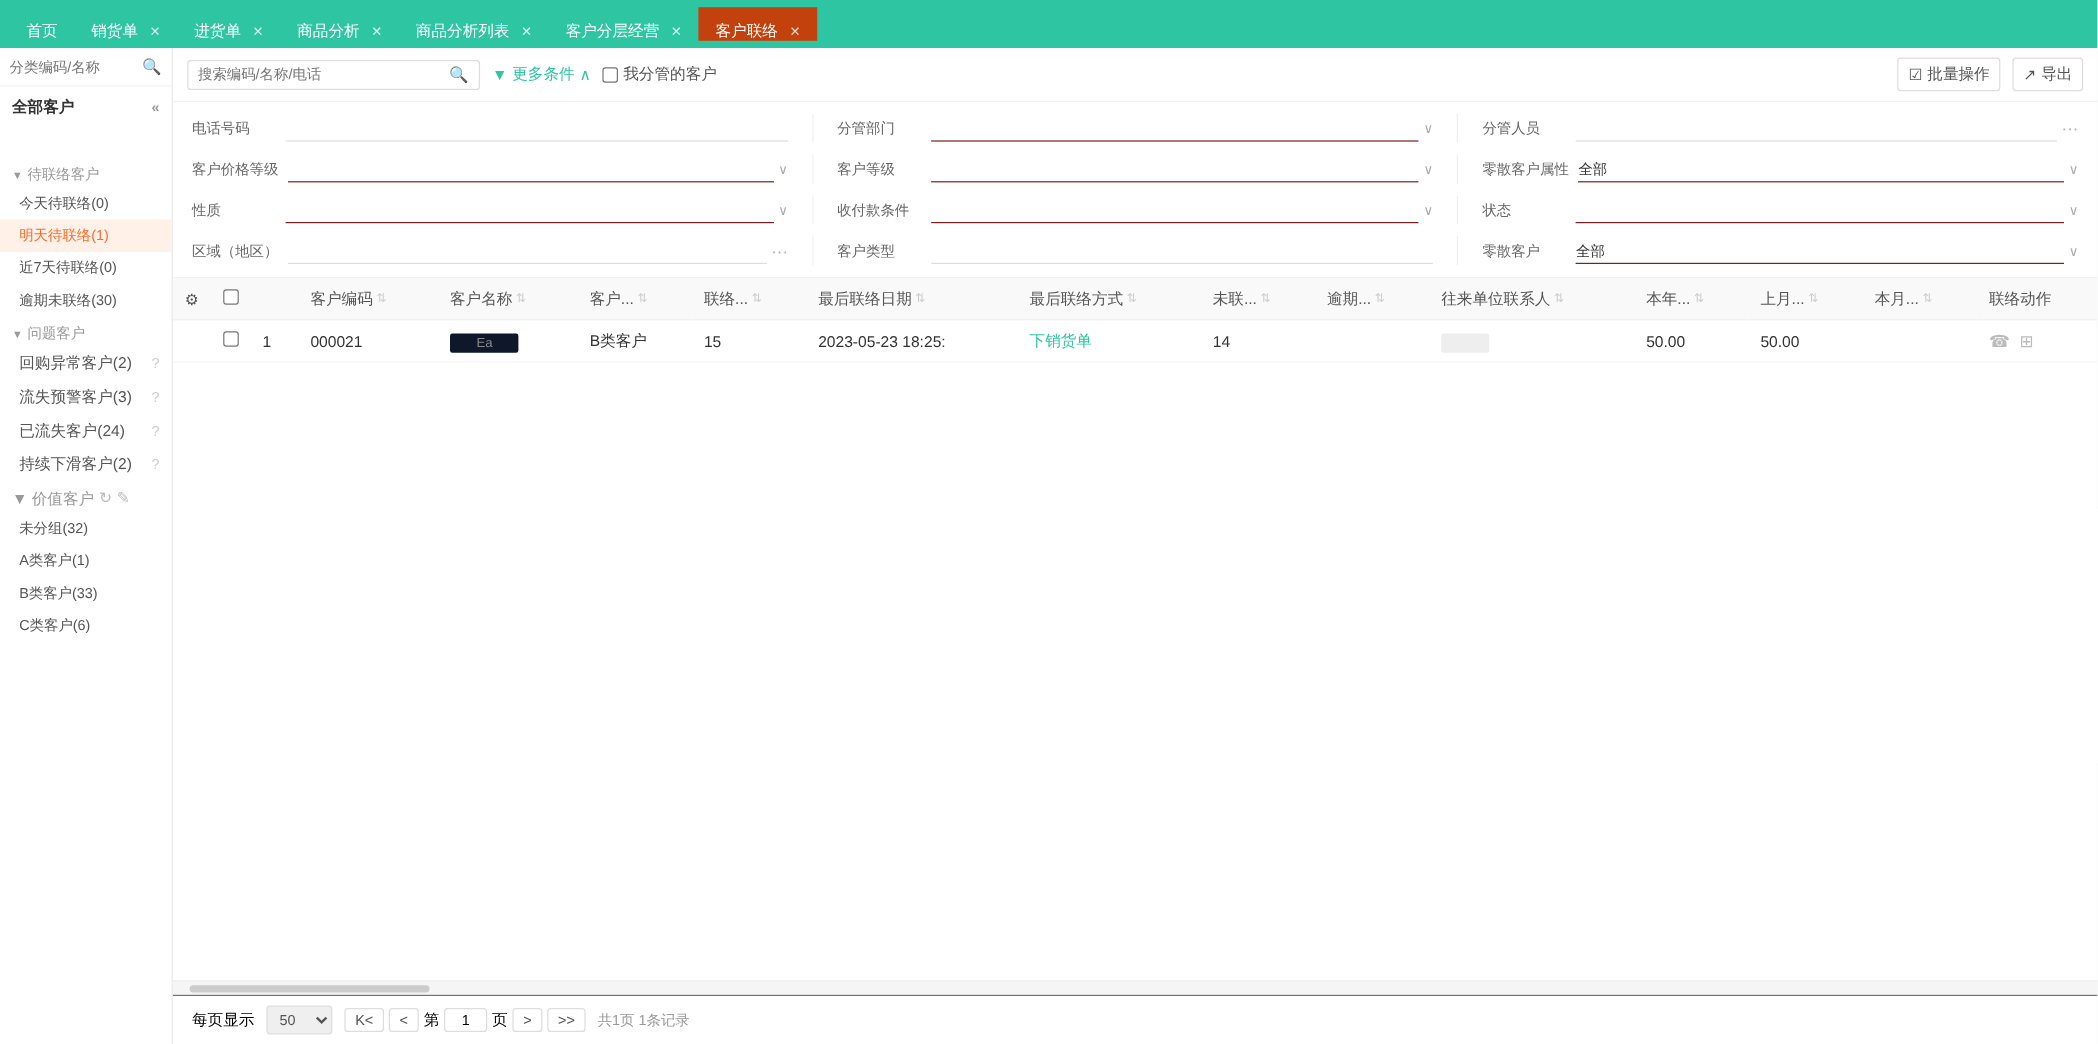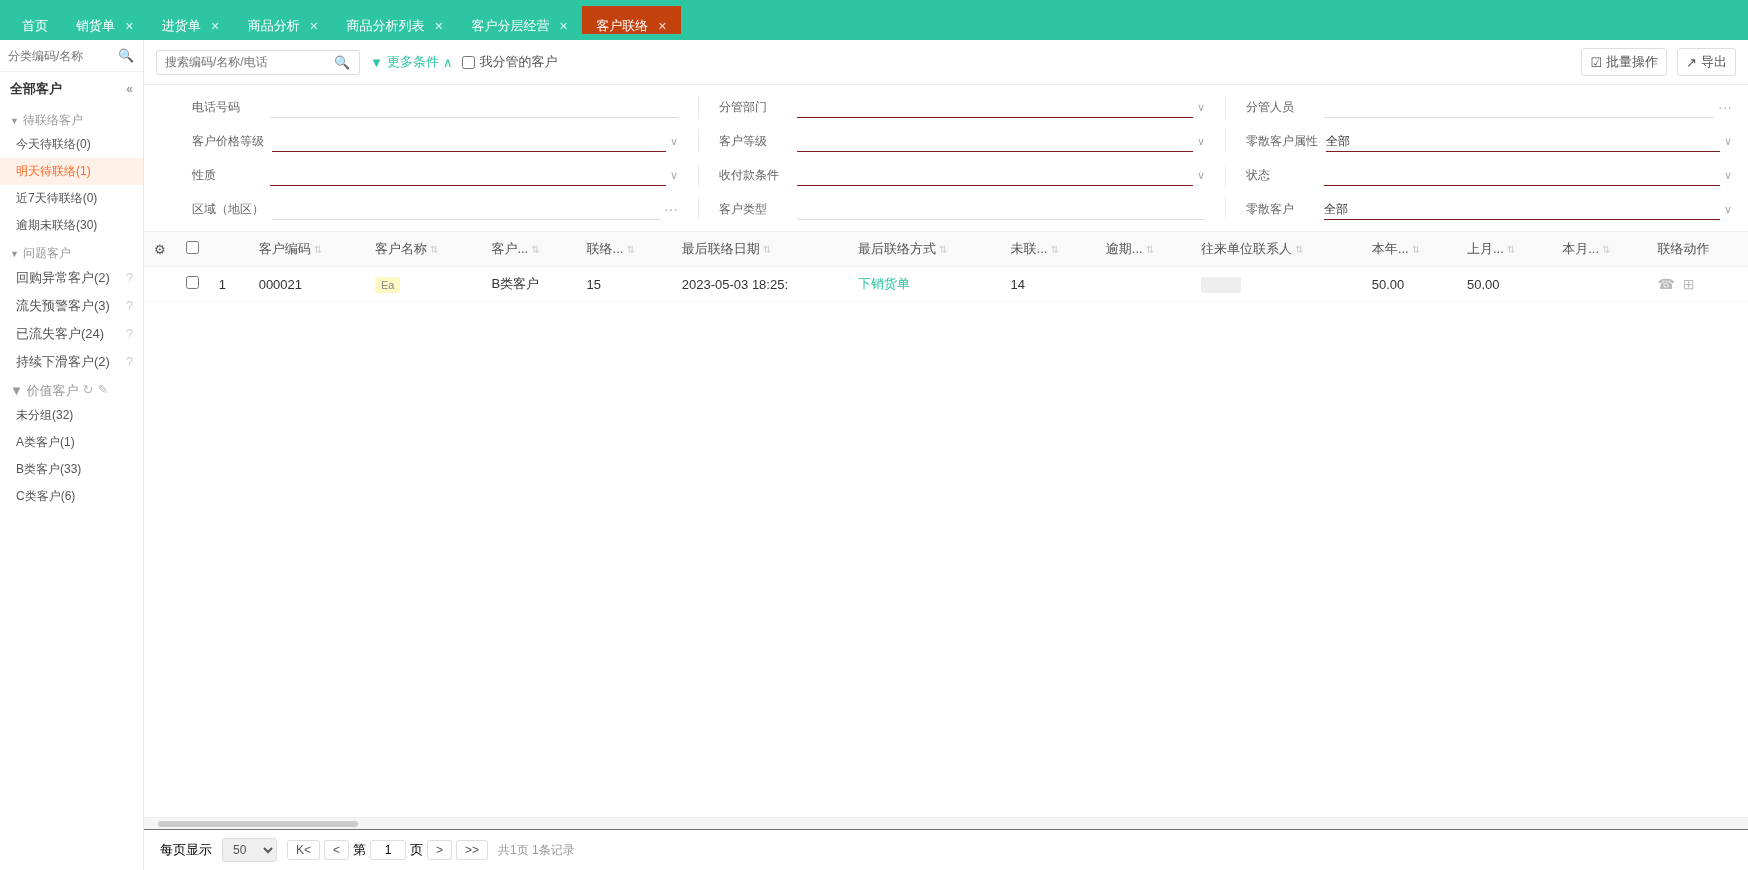--- a/index.html
+++ b/index.html
@@ -14,37 +14,37 @@
     
     .main-layout { display: flex; height: calc(100vh - 40px); }
 
     
     .sidebar { width: 144px; background: #fff; border-right: 1px solid #e8e8e8; overflow-y: auto; flex-shrink: 0; padding-bottom: 20px; }
     .sidebar-search { display: flex; align-items: center; padding: 8px 8px; border-bottom: 1px solid #f0f0f0; }
     .sidebar-search input { border: none; outline: none; font-size: 12px; color: #666; width: 100%; }
     .sidebar-search .s-icon { color: #aaa; cursor: pointer; }
     .sidebar-section-header { display: flex; align-items: center; justify-content: space-between; padding: 8px 10px; font-size: 13px; font-weight: bold; color: #333; cursor: pointer; }
     .sidebar-section-header .collapse-icon { color: #999; font-size: 12px; }
-    .sidebar-group-label { padding: 6px 10px 2px; font-size: 12px; color: #999; display: flex; align-items: center; }
+    .sidebar-group-label { padding: 6px 10px 2px; font-size: 12px; color: #999; display: flex; align-items: center; margin-top: 25px; }
     .sidebar-group-label::before { content: '▼'; font-size: 9px; margin-right: 4px; }
     .sidebar-item { padding: 5px 10px 5px 16px; font-size: 12px; color: #555; cursor: pointer; }
     .sidebar-item.active { background: #fff0e8; color: #ff6b2b; }
     .sidebar-group-label2 { padding: 6px 10px 2px; font-size: 12px; color: #999; display: flex; align-items: center; }
     .sidebar-group-label2::before { content: '▼'; font-size: 9px; margin-right: 4px; }
     .sidebar-item-with-icon { display: flex; align-items: center; justify-content: space-between; padding: 5px 10px 5px 16px; font-size: 12px; color: #555; cursor: pointer; }
     .sidebar-item-with-icon .help-icon { color: #ccc; font-size: 12px; }
     .sidebar-sub-section { padding: 6px 10px 2px; font-size: 12px; color: #999; display: flex; gap: 4px; }
     .sidebar-sub-section .icon-btn { cursor: pointer; color: #bbb; }
 
     
     .content-area { flex: 1; display: flex; flex-direction: column; overflow: hidden; }
 
     
     .filter-bar { background: #fff; padding: 8px 12px; display: flex; align-items: center; gap: 10px; border-bottom: 1px solid #eee; }
-    .search-box { display: flex; align-items: flex-start; border: 1px solid #ddd; border-radius: 3px; padding: 4px 8px; width: 204px; }
+    .search-box { display: flex; align-items: flex-start; border: 1px solid #ddd; border-radius: 3px; padding: 4px 8px; width: 244px; }
     .search-box input { border: none; outline: none; font-size: 12px; color: #666; width: 100%; }
     .search-box .s-icon { color: #ff8c00; cursor: pointer; }
     .more-filter-btn { display: flex; align-items: center; gap: 4px; color: #2dc5a2; cursor: pointer; font-size: 12px; }
     .my-customer-cb { display: flex; align-items: center; gap: 4px; font-size: 12px; color: #555; cursor: pointer; }
     .spacer { flex: 1; }
     .action-btns { display: flex; align-items: center; gap: 10px; }
     .action-btn { display: flex; align-items: center; gap: 4px; font-size: 12px; color: #555; cursor: pointer; padding: 4px 8px; border: 1px solid #ddd; border-radius: 3px; background: #fff; }
 
     
     .filter-panel { background: #fff; border-bottom: 1px solid #eee; padding: 10px 16px; }
@@ -191,21 +191,21 @@
         </div>
         <div class="action-btn">
           <span>↗</span>
           <span>导出</span>
         </div>
       </div>
     </div>
 
     <div class="filter-panel">
       <div style="display:flex; gap:0;">
-        <div style="flex:1;margin-left:32px;">
+        <div style="flex:1;">
 
           <div class="filter-row">
             <div class="filter-cell">
               <span class="filter-label">电话号码</span>
               <input class="filter-input" type="text" value="" style="">
             </div>
             <div class="filter-divider"></div>
             <div class="filter-cell">
               <span class="filter-label">分管部门</span>
               <select class="filter-select">
@@ -388,25 +388,25 @@
         </thead>
         <tbody>
           <tr>
             <td></td>
             <td>
               <input type="checkbox" style="">
             </td>
             <td>1</td>
             <td>000021</td>
             <td>
-              <span style="background:#fef9c3; padding:2px 6px; border-radius:2px; color:#888; font-size:11px;">Ea</span>
+              <span style="background:#0f172a; padding:2px 22px; border-radius:2px; color:#888; font-size:11px;">Ea</span>
             </td>
             <td>B类客户</td>
             <td>15</td>
-            <td>2023-05-03 18:25:</td>
+            <td>2023-05-23 18:25:</td>
             <td>
               <a class="link-text">下销货单</a>
             </td>
             <td>14</td>
             <td></td>
             <td>
               <span style="background:#eee; padding:2px 20px; border-radius:2px; color:#888; font-size:11px;"></span>
             </td>
             <td>50.00</td>
             <td>50.00</td>

